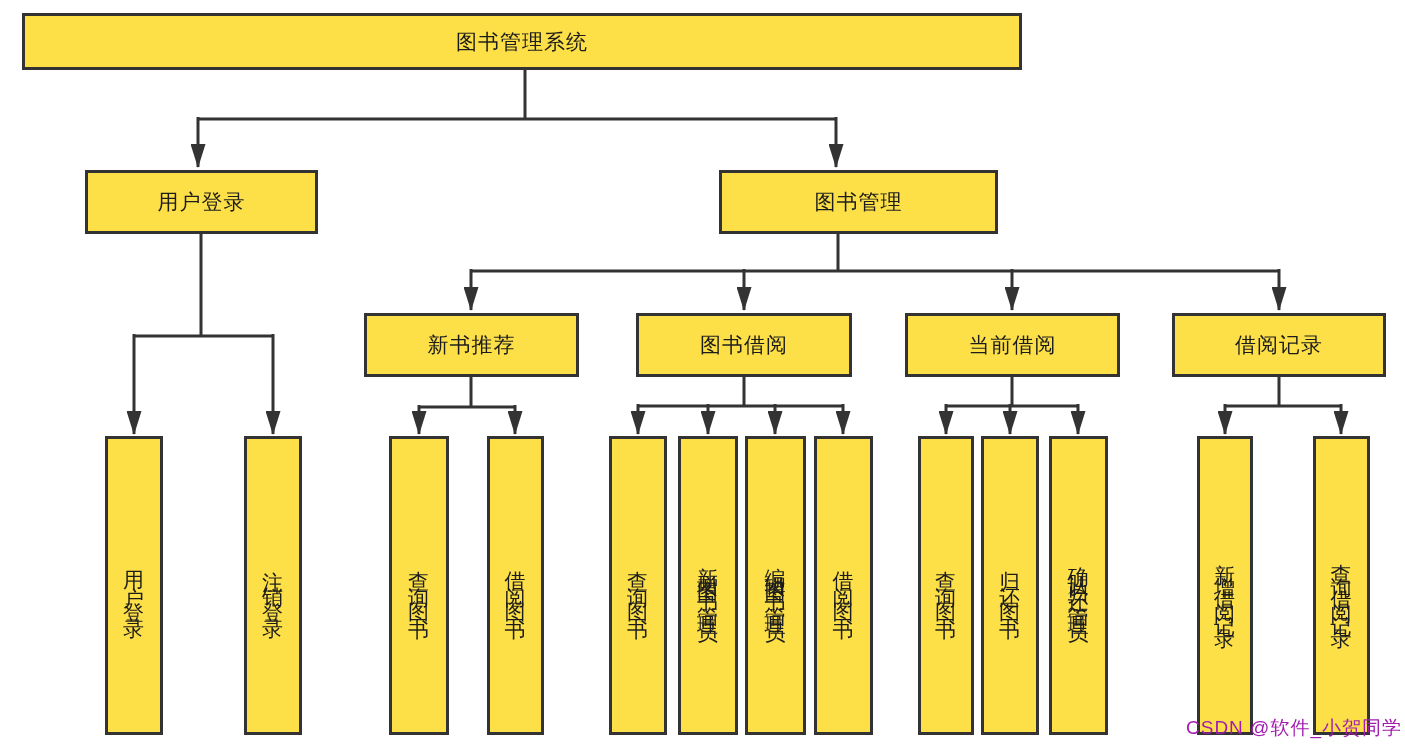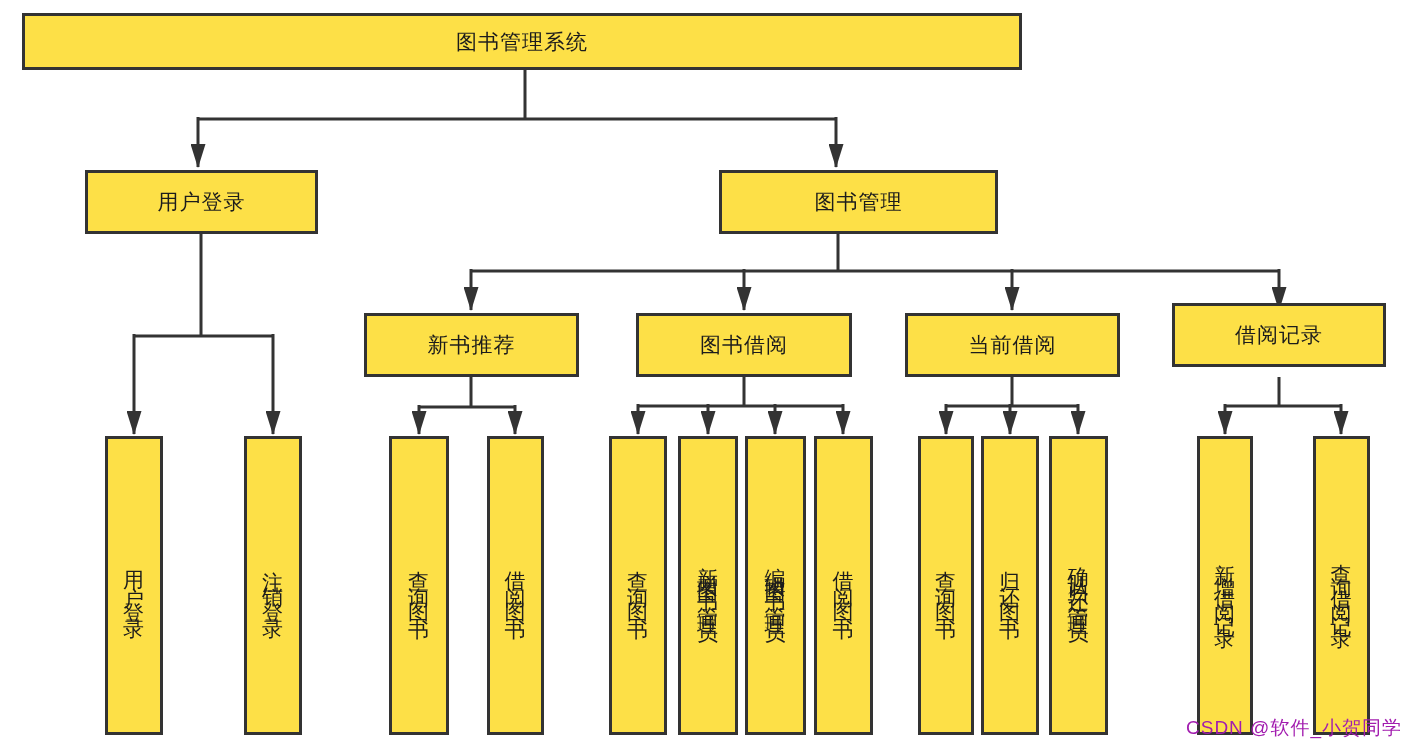--- a/index.html
+++ b/index.html
@@ -104,21 +104,21 @@
   </svg>
 
   <div class="box h" style="left:22px;top:13px;width:1000px;height:57px">图书管理系统</div>
 
   <div class="box h" style="left:85px;top:170px;width:233px;height:64px">用户登录</div>
   <div class="box h" style="left:719px;top:170px;width:279px;height:64px">图书管理</div>
 
   <div class="box h" style="left:364px;top:313px;width:215px;height:64px">新书推荐</div>
   <div class="box h" style="left:636px;top:313px;width:216px;height:64px">图书借阅</div>
   <div class="box h" style="left:905px;top:313px;width:215px;height:64px">当前借阅</div>
-  <div class="box h" style="left:1172px;top:303px;width:214px;height:64px">借阅记录</div>
+  <div class="box h" style="left:1172px;top:313px;width:214px;height:64px">借阅记录</div>
 
   <div class="box v vs" style="left:105px;top:436px;width:58px;height:299px">用户登录</div>
   <div class="box v vs" style="left:244px;top:436px;width:58px;height:299px">注销登录</div>
 
   <div class="box v vs" style="left:389px;top:436px;width:60px;height:299px">查询图书</div>
   <div class="box v vs" style="left:487px;top:436px;width:57px;height:299px">借阅图书</div>
 
   <div class="box v vs" style="left:609px;top:436px;width:58px;height:299px">查询图书</div>
   <div class="box v vl" style="left:678px;top:436px;width:60px;height:299px">新增图书（管理员）</div>
   <div class="box v vl" style="left:745px;top:436px;width:61px;height:299px">编辑图书（管理员）</div>

